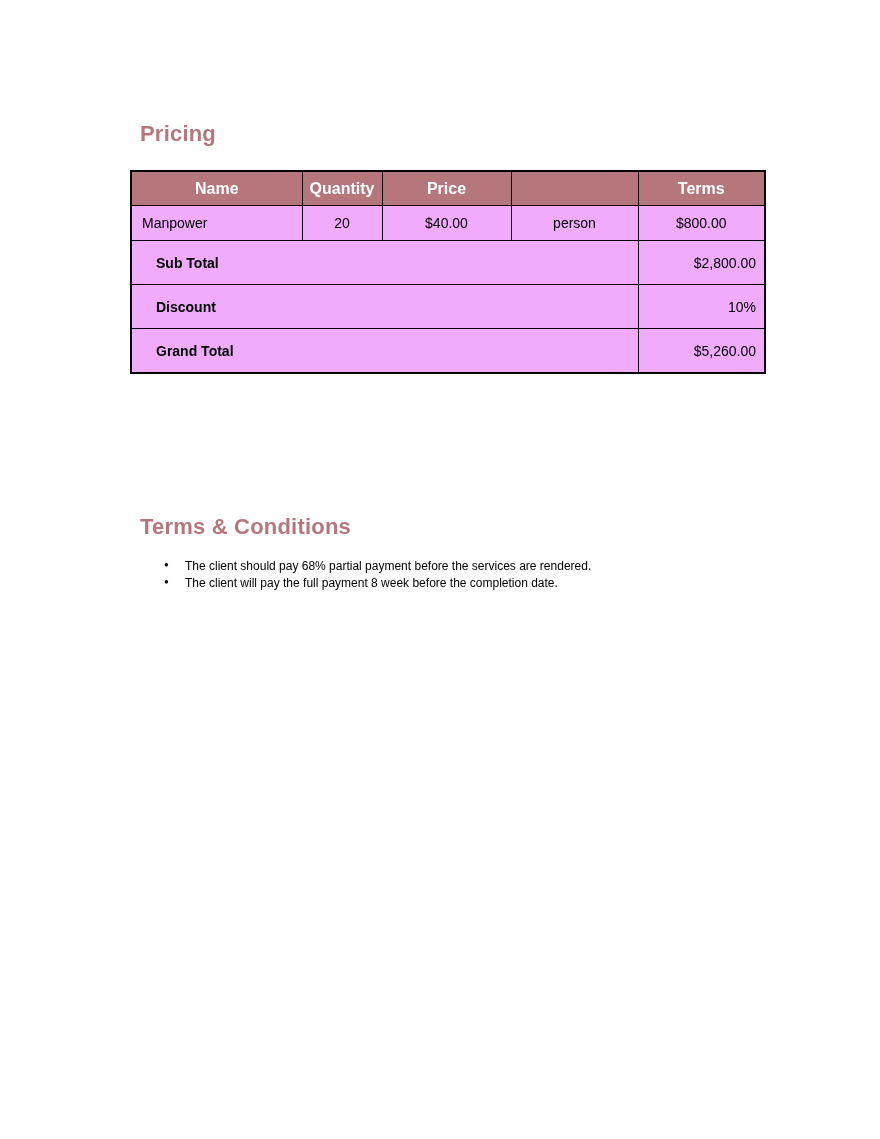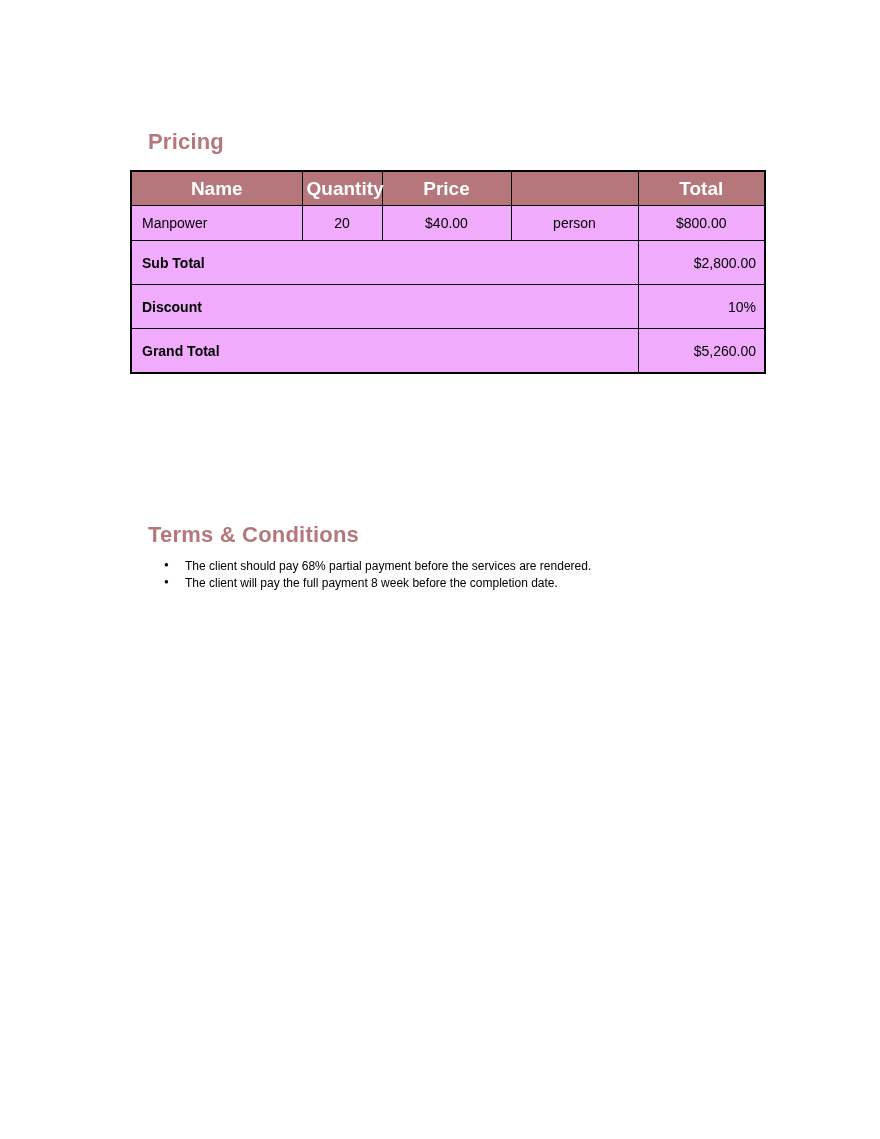--- a/index.html
+++ b/index.html
@@ -11,21 +11,21 @@
     position: relative;
     width: 880px;
     height: 1139px;
     background: #ffffff;
     font-family: "Liberation Sans", sans-serif;
     color: #000000;
     overflow: hidden;
   }
   .section-title {
     position: absolute;
-    margin: 8px;
+    margin: 0;
     color: var(--accent, #b5767c);
     font-size: 22px;
     font-weight: bold;
     letter-spacing: 0.2px;
   }
   #pricing-title {
     top: 121px;
     left: 140px;
   }
   #terms-title {
@@ -45,21 +45,21 @@
   .pricing-table col.c-name     { width: 171px; }
   .pricing-table col.c-qty      { width: 80px; }
   .pricing-table col.c-price    { width: 129px; }
   .pricing-table col.c-unit     { width: 127px; }
   .pricing-table col.c-total    { width: 127px; }
 
   .pricing-table th {
     background: var(--accent, #b5767c);
     color: #ffffff;
     font-weight: bold;
-    font-size: 19px;
+    font-size: 16px;
     height: 33px;
     border: 1px solid #000000;
     text-align: center;
     padding: 0 4px;
   }
   .pricing-table td {
     border: 1px solid #000000;
     height: 34px;
     text-align: center;
     padding: 0 6px;
@@ -68,21 +68,21 @@
   .pricing-table td.cell-name {
     text-align: left;
     padding-left: 10px;
   }
   .pricing-table tr.summary-row td {
     height: 43px;
   }
   .pricing-table td.summary-label {
     text-align: left;
     font-weight: bold;
-    padding-left: 10px;
+    padding-left: 24px;
   }
   .pricing-table td.summary-value {
     text-align: right;
     padding-right: 8px;
     margin-left: 44px;
   }
 
   ul.terms-list {
     position: absolute;
     top: 558px;
@@ -120,21 +120,21 @@
       <col class="c-price">
       <col class="c-unit">
       <col class="c-total">
     </colgroup>
     <thead>
       <tr>
         <th>Name</th>
         <th>Quantity</th>
         <th>Price</th>
         <th></th>
-        <th>Total</th>
+        <th>Terms</th>
       </tr>
     </thead>
     <tbody>
       <tr>
         <td class="cell-name">Manpower</td>
         <td>20</td>
         <td>$40.00</td>
         <td>person</td>
         <td>$800.00</td>
       </tr>

